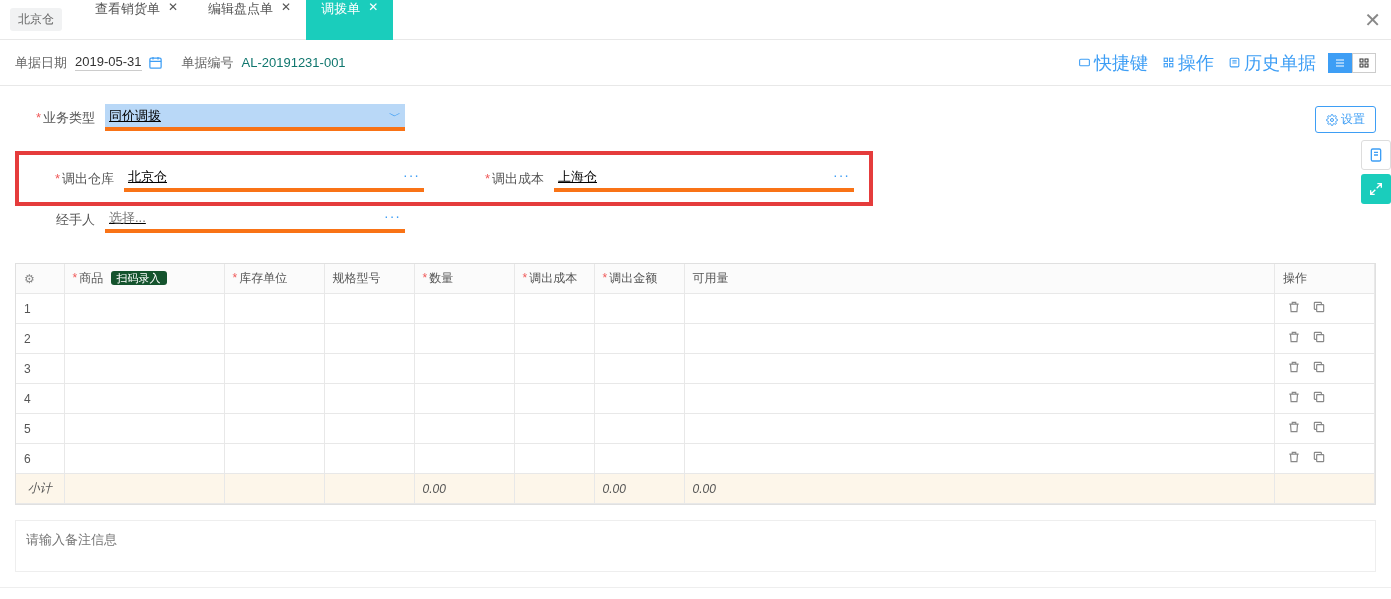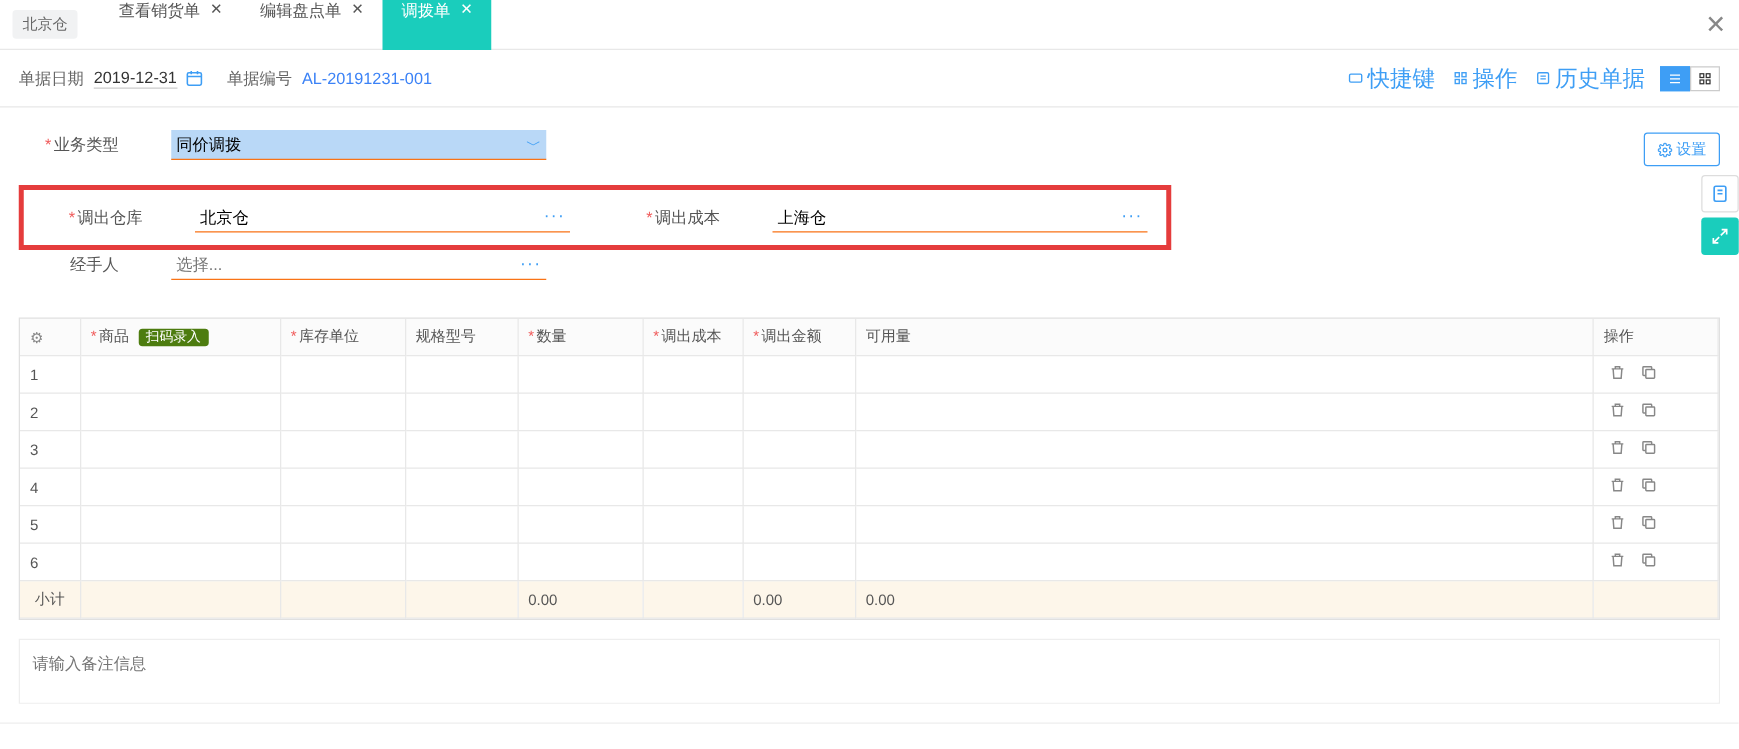--- a/index.html
+++ b/index.html
@@ -11,36 +11,36 @@
 .tab { display: flex; padding: 0 15px; height: 40px; color: #555; cursor: pointer; }
 .tab.active { background: #1acdbc; color: #fff; }
 .tab .close-x { margin-left: 8px; font-size: 12px; }
 .global-close { position: absolute; right: 10px; font-size: 20px; color: #888; cursor: pointer; }
 
 
 .info-bar { display: flex; align-items: center; height: 46px; padding: 0 15px; border-bottom: 1px solid #e8e8e8; }
 .info-label { color: #666; margin-right: 8px; }
 .date-val { font-weight: 500; margin-right: 6px; padding-bottom: 1px; border-bottom: 1px solid #ccc;}
 .cal-icon { display: inline-flex; width: 16px; height: 16px; color: #3e9ef5; margin-right: 18px; align-items:center; justify-content:center; }
-.doc-no { color: #3b82f6; }
+.doc-no { color: #0f766e; }
 .info-spacer { flex: 1; }
 .info-link { display: inline-flex; align-items: center; color: #3e9ef5; margin-left: 14px; cursor: pointer; font-size: 18px; }
 .info-link svg { margin-right: 3px; }
 .view-toggle { display: inline-flex; margin-left: 12px; }
 .view-btn { width: 24px; height: 20px; display:flex; align-items:center; justify-content:center; border: 1px solid #ccc; background:#fff; cursor:pointer; }
 .view-btn.active { background:#3e9ef5; border-color:#3e9ef5; color:#fff; }
 .view-btn svg { width:12px; height:12px; }
 
 
 .form-area { padding: 18px 15px 10px; display: flex; align-items: flex-start; }
 .form-left { flex: 1; display: flex; flex-wrap: wrap; }
-.form-field { display: flex; align-items: center; margin-right: 40px; margin-bottom: 20px; gap: 32px; }
+.form-field { display: flex; align-items: center; margin-right: 40px; margin-bottom: 20px; }
 .field-label { width: 90px; text-align: right; color: #555; padding-right: 10px; }
 .req { color: #f05a5a; margin-right: 2px; }
-.field-input { width: 300px; border: none; border-bottom: 1px solid #f97316; padding: 4px 25px 4px 4px; font-size: 13px; position: relative; }
+.field-input { width: 300px; border: none; border-bottom: 4px solid #f97316; padding: 4px 25px 4px 4px; font-size: 13px; position: relative; text-decoration: underline; }
 .field-input.selected { background: #b9d8f7; }
 .field-wrap { position: relative; display: inline-block; }
 .chev { position: absolute; right: 4px; top: 4px; color: #3e9ef5; font-size: 12px; cursor:pointer; }
 .more-dots { position: absolute; right: 4px; top: 2px; color: #3e9ef5; font-size: 14px; letter-spacing:1px; cursor:pointer; }
 .highlight-box { border: 4px solid #e53c3c; padding: 10px 15px; display: flex; align-items: flex-end; }
 .settings-btn { border: 1px solid #3e9ef5; color: #3e9ef5; background:#fff; padding: 4px 10px; border-radius: 3px; cursor:pointer; font-size:12px; display:flex; align-items:center; margin-left:20px; align-self:flex-start; margin-top: 2px;}
 .settings-btn svg { margin-right:3px; }
 
 
 .side-rail { position: absolute; right: 0; top: 140px; display:flex; flex-direction:column; }
@@ -55,24 +55,24 @@
 .grid th { background:#fbfbfb; }
 .col-idx { width:48px; text-align:center; }
 .col-prod { width:160px; }
 .col-unit { width:100px; }
 .col-spec { width:90px; }
 .col-qty { width:100px; }
 .col-cost { width:80px; }
 .col-amt { width:90px; }
 .col-avail { }
 .col-op { width:100px; text-align:center; }
-.scan-badge { background:#4d7c0f; color:#fff; padding:1px 6px; border-radius:3px; font-size:11px; margin-left:4px; }
+.scan-badge { background:#14532d; color:#fff; padding:1px 6px; border-radius:3px; font-size:11px; margin-left:4px; }
 .gear { color:#888; cursor:pointer; }
 .row-ops svg { width:14px; height:14px; color:#888; cursor:pointer; margin:0 4px; }
-.subtotal-row td { background:#fdf6ea; }
+.subtotal-row td { background:#fdf6ea;font-style:italic; }
 .subtotal-row .col-idx { text-align:center; }
 
 
 .remarks-panel { margin: 15px 15px; border:1px solid #eee; display:flex; }
 .remarks-left { width:90px; display:flex; flex-direction:column; align-items:center; justify-content:center; padding:10px; border-right:1px solid #f0f0f0; }
 .remarks-left svg { color:#1acdbc; margin-bottom:4px; }
 .remarks-left span { font-size:11px; color:#888; }
 .remarks-input { flex:1; border:none; padding:10px; font-size:13px; resize:none; }
 
 
@@ -93,21 +93,21 @@
   </div>
   <div class="tab active">
     <span>调拨单</span>
     <span class="close-x">✕</span>
   </div>
   <span class="global-close">✕</span>
 </div>
 
 <div class="info-bar">
   <span class="info-label">单据日期</span>
-  <span class="date-val">2019-12-31</span>
+  <span class="date-val">2019-05-31</span>
   <span class="cal-icon">
     <svg width="15" height="15" viewBox="0 0 24 24" fill="none" stroke="currentColor" stroke-width="2">
         <rect x="3" y="5" width="18" height="16" rx="2"></rect>
         <path d="M3 10h18M8 3v4M16 3v4"></path>
       </svg>
   </span>
   <span class="info-label">单据编号</span>
   <span class="doc-no">AL-20191231-001</span>
   <span class="info-spacer"></span>
   <span class="info-link">

